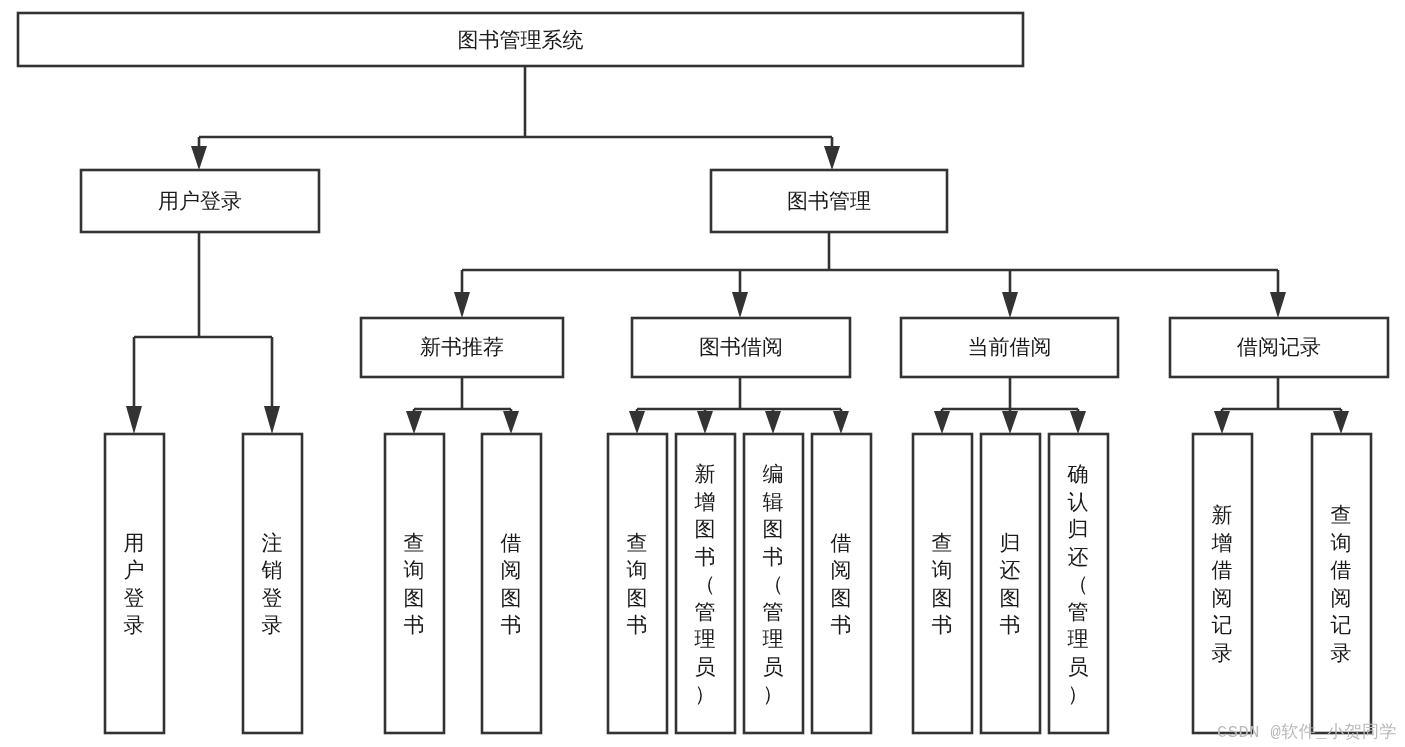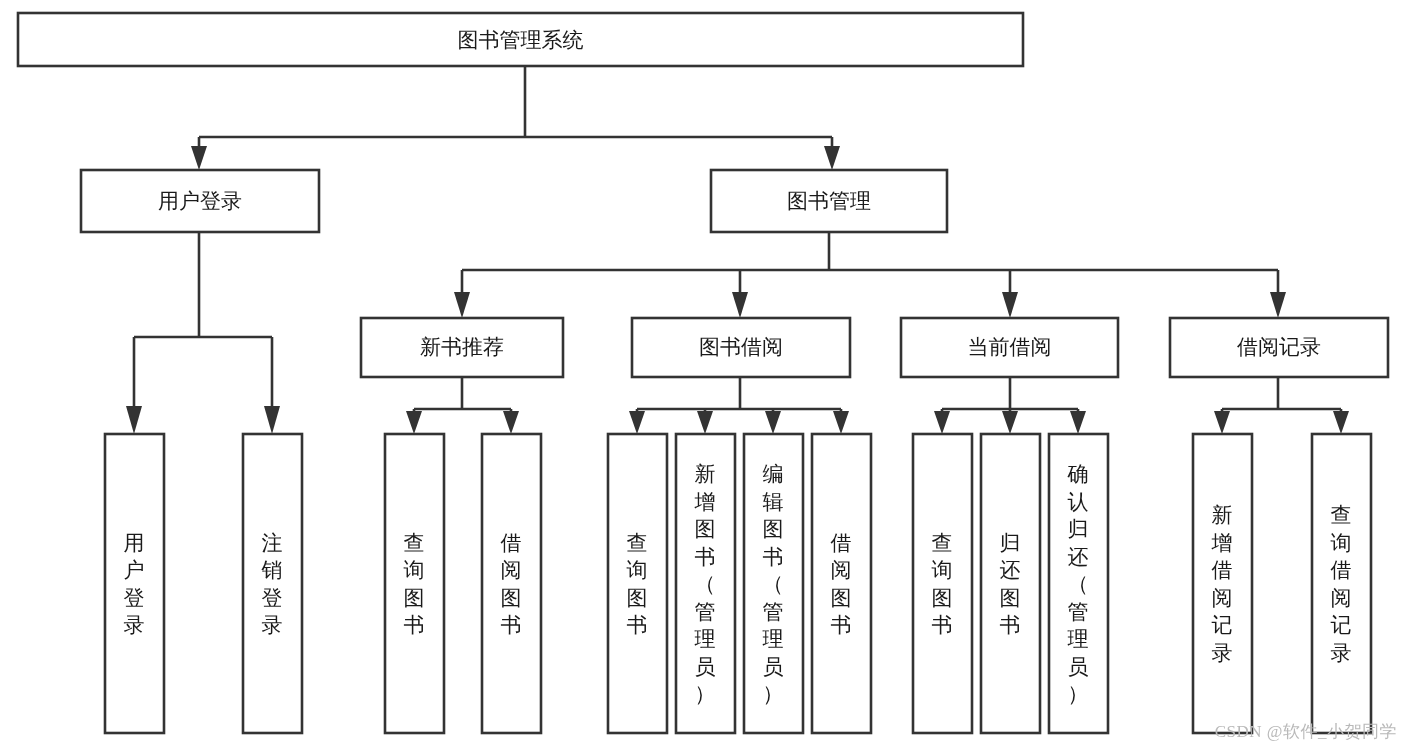--- a/index.html
+++ b/index.html
@@ -51,21 +51,21 @@
   .node-label-v {
     font-family: "Liberation Sans", "DejaVu Sans", sans-serif;
     font-size: 21px;
     fill: #1a1a1a;
     text-anchor: middle;
   }
   .watermark {
     position: absolute;
     right: 8px;
     bottom: 4px;
-    font-family: Liberation Serif, serif;
+    font-family: Liberation Mono, monospace;
     font-size: 17px;
     color: #b9b9b9;
     letter-spacing: 0.5px;
     white-space: nowrap;
     pointer-events: none;
     user-select: none;
   }
 </style>
 </head>
 <body>

